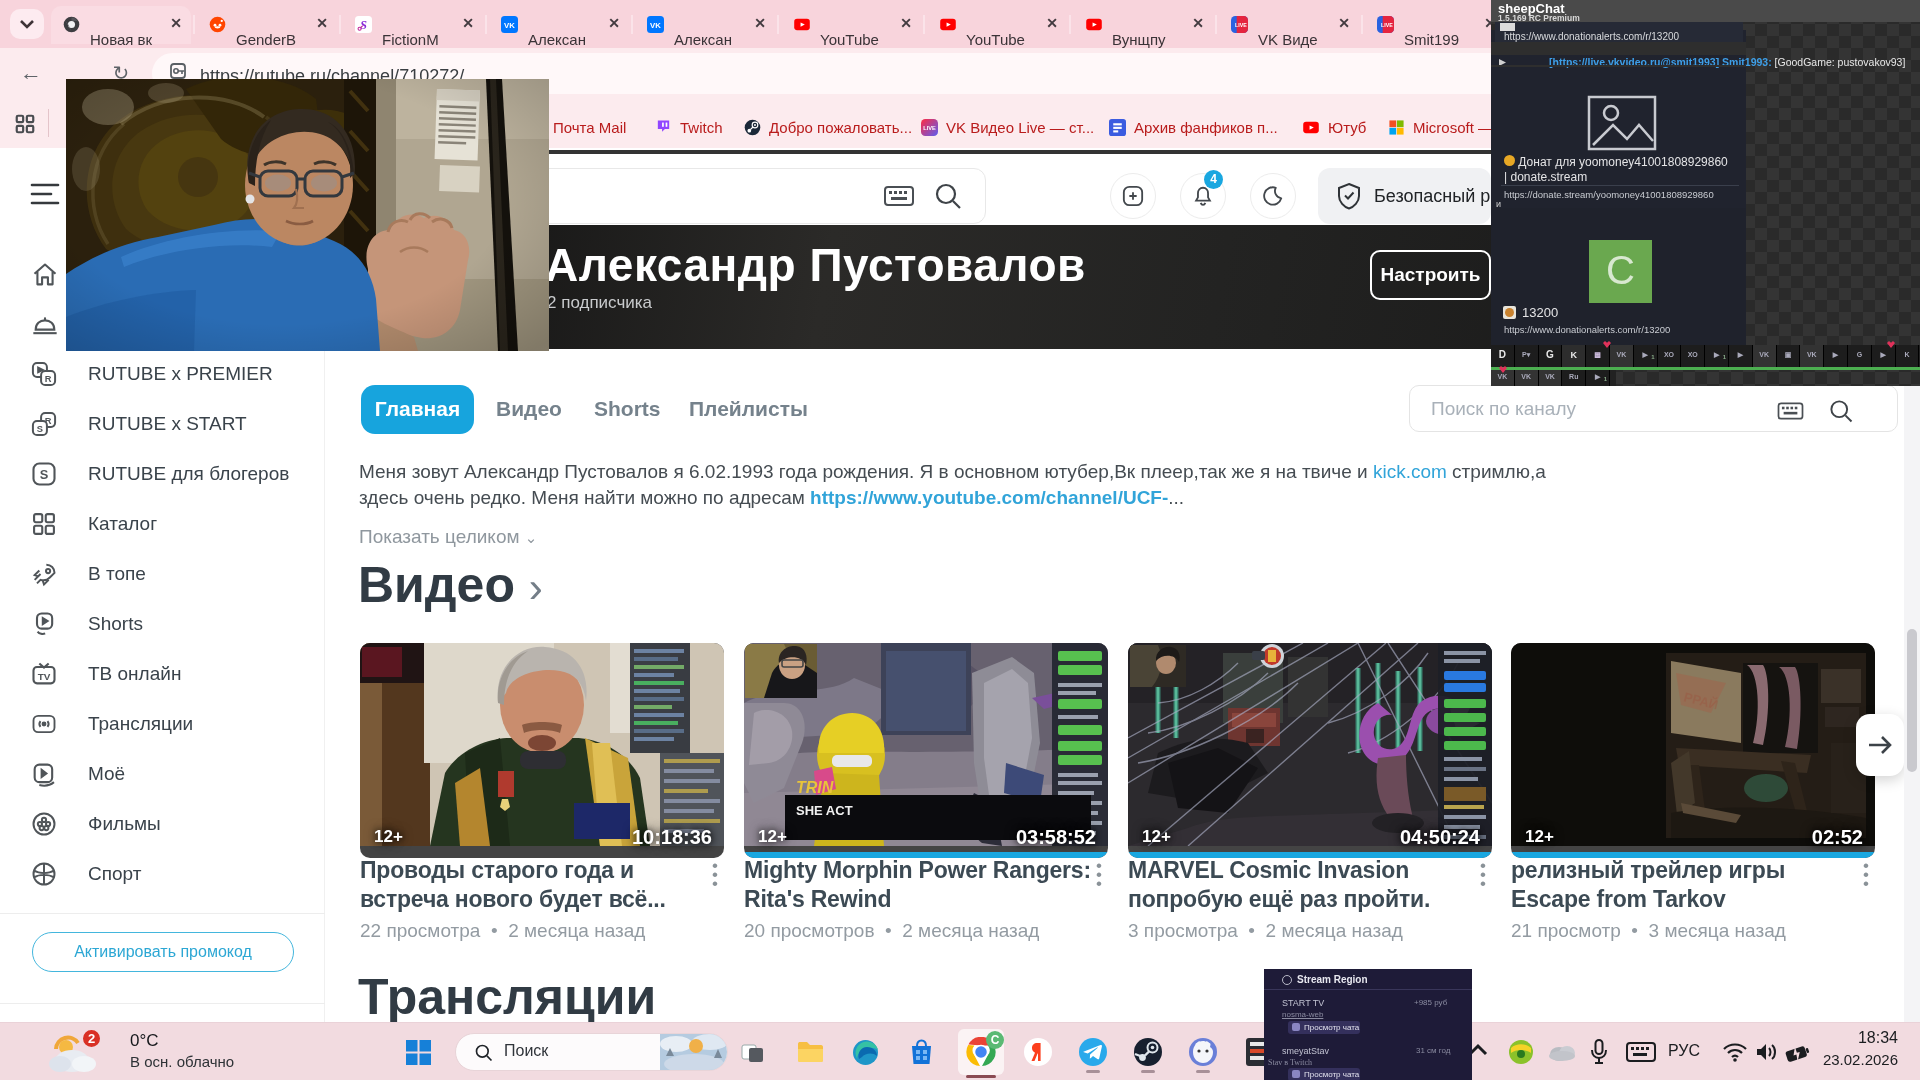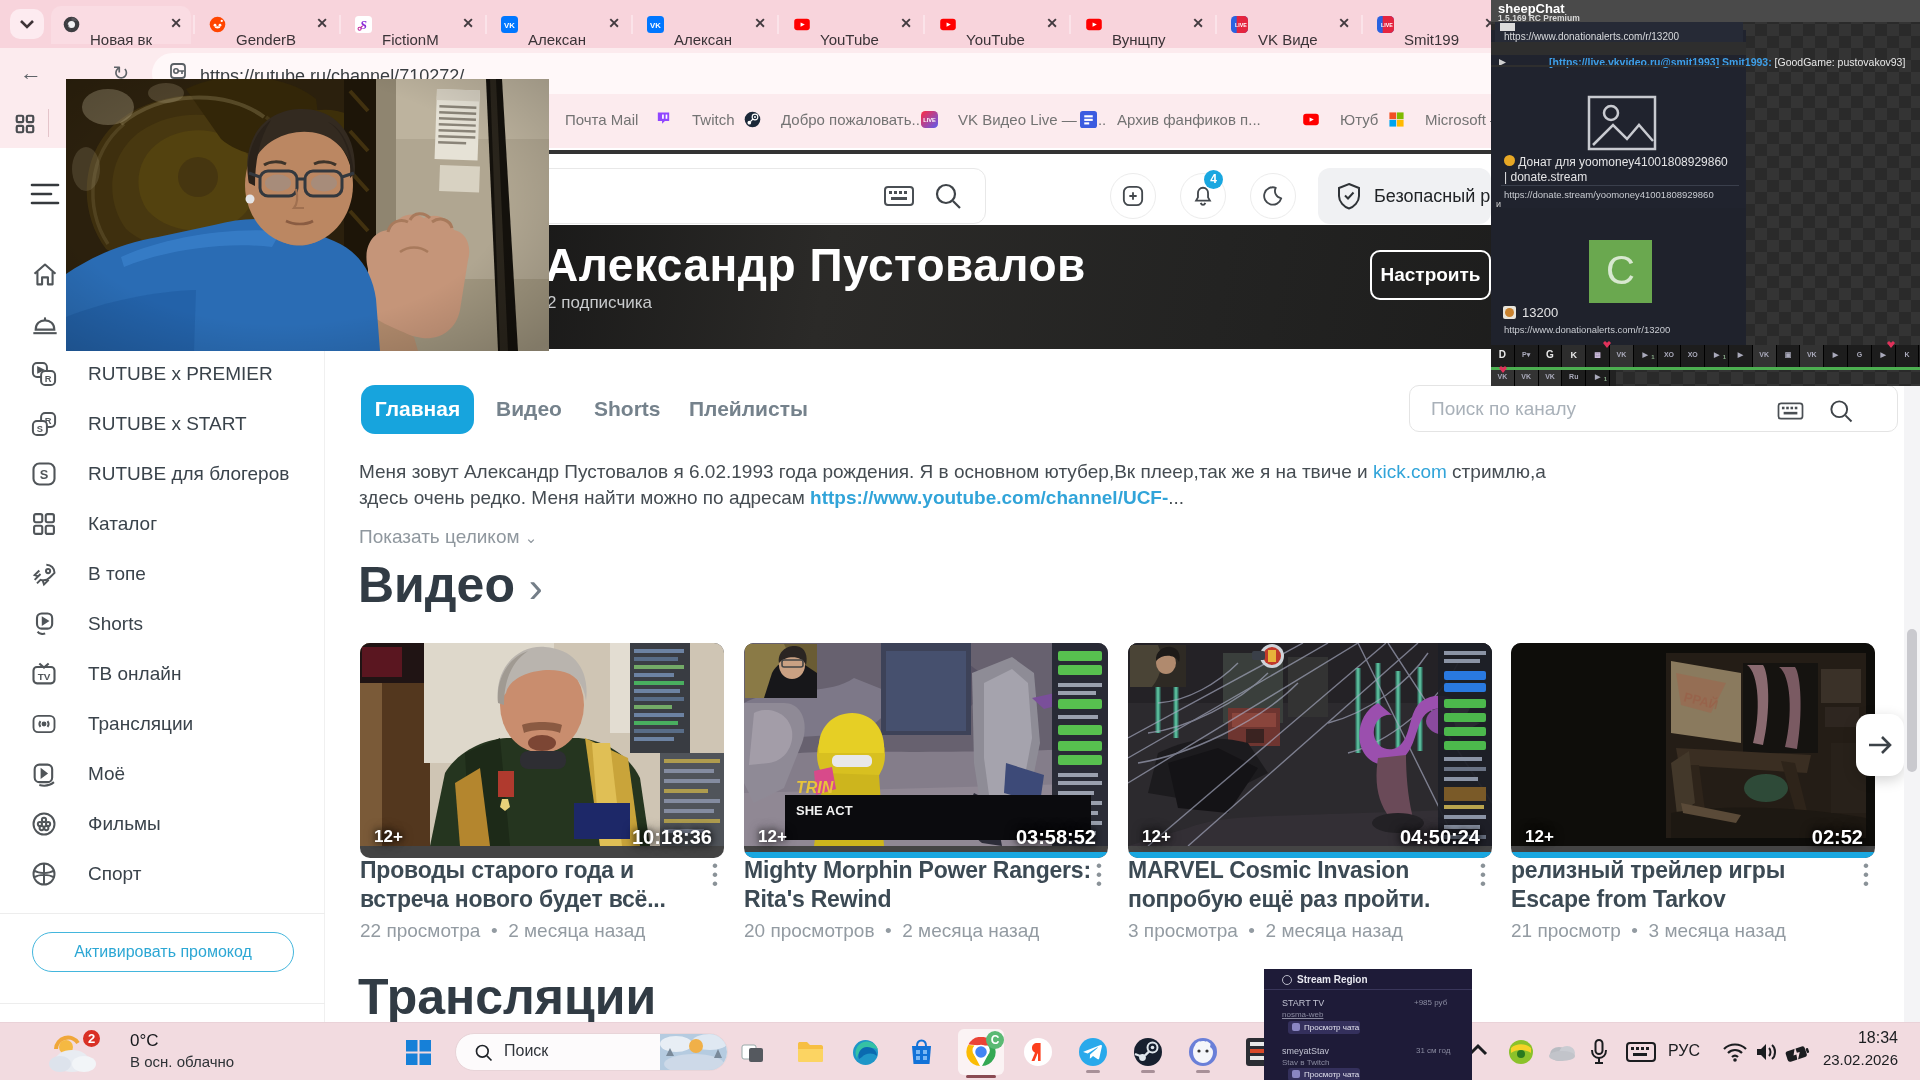--- a/index.html
+++ b/index.html
@@ -5,21 +5,21 @@
   * { margin:0; padding:0; box-sizing:border-box; }
   html,body { width:1920px; height:1080px; overflow:hidden; font-family:"Liberation Sans",sans-serif; }
   .abs { position:absolute; }
   #stage { position:relative; width:1920px; height:1080px; background:#fff; }
   .tab { position:absolute; top:6px; width:140px; height:38px; border-radius:10px 10px 0 0; }
   .tab .fav { position:absolute; left:12px; top:10px; }
   .tab .tlabel { position:absolute; left:39px; top:9px; font-size:15px; color:#3a3337; white-space:nowrap; overflow:hidden; width:64px;margin-top:16px; }
   .tab .tclose { position:absolute; right:9px; top:9px; font-size:14px; color:#433b40; font-weight:bold; }
   .activetab { background:#fadce3; }
   .tab::after { content:""; position:absolute; right:-4px; top:9px; width:2px; height:19px; background:#fbe3e9; }
-  .bmk { position:absolute; top:12px; height:25px; display:flex; align-items:flex-start; gap:20px; font-size:15px; color:#737373; white-space:nowrap; }
+  .bmk { position:absolute; top:12px; height:25px; display:flex; align-items:flex-end; gap:8px; font-size:15px; color:#b91c1c; white-space:nowrap; }
   .sitem { position:absolute; left:30px; height:28px; display:flex; align-items:center; gap:30px; font-size:19px; color:#3a434b; white-space:nowrap; }
   .sic { width:28px; height:28px; display:inline-block; }
   .card { position:absolute; top:495px; width:364px; }
   .thumb { position:relative; width:364px; height:215px; border-radius:10px; overflow:hidden; background:#444; }
   .badge12 { position:absolute; left:14px; bottom:11px; color:#fff; font-size:17px; font-weight:bold; text-shadow:0 0 6px rgba(0,0,0,0.9),0 0 12px rgba(0,0,0,0.7); }
   .dur { position:absolute; right:12px; bottom:9px; color:#fff; font-size:20px; font-weight:bold; text-shadow:0 0 6px rgba(0,0,0,0.9),0 0 12px rgba(0,0,0,0.7); }
   .prog { position:absolute; left:0; bottom:0; width:100%; height:6px; background:#19a7e0; }
   .ctitle { position:absolute; top:213px; width:364px; font-size:23px; font-weight:bold; color:#3c4a54; line-height:29px; letter-spacing:-0.2px; }
   .cmeta { position:absolute; top:277px; font-size:19px; color:#939ba2; }
   .cdots { position:absolute; top:218px; right:6px; color:#8a9298; font-size:17px; line-height:9px; text-align:center; }
@@ -179,21 +179,21 @@
             <linearGradient id="lg3" x1="0" y1="0" x2="1" y2="1">
               <stop offset="0" stop-color="#ff2b42"></stop>
               <stop offset="1" stop-color="#5d5df0"></stop>
             </linearGradient>
           </defs>
           <rect width="24" height="24" rx="6" fill="url(#lg3)"></rect>
           <text x="12" y="15.5" font-size="8" font-family="Liberation Sans" font-weight="bold" fill="#fff" text-anchor="middle">LIVE</text>
         </svg>
         <span>VK Видео Live — ст...</span>
       </div>
-    <div class="bmk" style="left:1080px;">
+    <div class="bmk" style="left:1109px;">
         <svg width="17" height="17" viewBox="0 0 24 24">
           <rect width="24" height="24" rx="4" fill="#3b5ce0"></rect>
           <rect x="6" y="6" width="12" height="3" fill="#fff"></rect>
           <rect x="6" y="11" width="12" height="3" fill="#fff"></rect>
           <rect x="6" y="16" width="7" height="3" fill="#fff"></rect>
         </svg>
         <span>Архив фанфиков п...</span>
       </div>
     <div class="bmk" style="left:1302px;">
         <svg width="18" height="17" viewBox="0 0 24 24">
@@ -968,19 +968,19 @@
     <div class="abs" style="left:33px;top:5px;font-size:10px;font-weight:bold;color:#e8e8f0;">Stream Region</div>
     <div class="abs" style="left:0;top:20px;width:208px;height:1px;background:#39365a;"></div>
     <div class="abs" style="left:18px;top:29px;font-size:9px;color:#c2c3d2;">START TV</div>
     <div class="abs" style="left:150px;top:29px;font-size:8px;color:#8a8ba0;">+985 руб</div>
     <div class="abs" style="left:18px;top:41px;font-size:8px;color:#8a8ba0;text-decoration:underline;">nosma-web</div>
     <div class="abs" style="left:24px;top:52px;width:72px;height:13px;background:#34305c;border-radius:3px;"></div>
     <div class="abs" style="left:28px;top:54px;width:8px;height:8px;background:#8a86c2;border-radius:2px;"></div>
     <div class="abs" style="left:40px;top:54px;font-size:8px;color:#e0e0ec;">Просмотр чата</div>
     <div class="abs" style="left:18px;top:77px;font-size:9px;color:#c2c3d2;">smeyatStav</div>
     <div class="abs" style="left:152px;top:77px;font-size:8px;color:#8a8ba0;">31 см год</div>
-    <div class="abs" style="left:18px;top:89px;font-size:8px;color:#8a8ba0;">Stav в Twitch</div>
+    <div class="abs" style="left:4px;top:89px;font-size:8px;color:#8a8ba0;font-family:Liberation Serif, serif;">Stav в Twitch</div>
     <div class="abs" style="left:24px;top:99px;width:72px;height:13px;background:#34305c;border-radius:3px;"></div>
     <div class="abs" style="left:28px;top:101px;width:8px;height:8px;background:#8a86c2;border-radius:2px;"></div>
     <div class="abs" style="left:40px;top:101px;font-size:8px;color:#e0e0ec;">Просмотр чата</div>
   </div>
 
 </div>
 
 </body></html>

